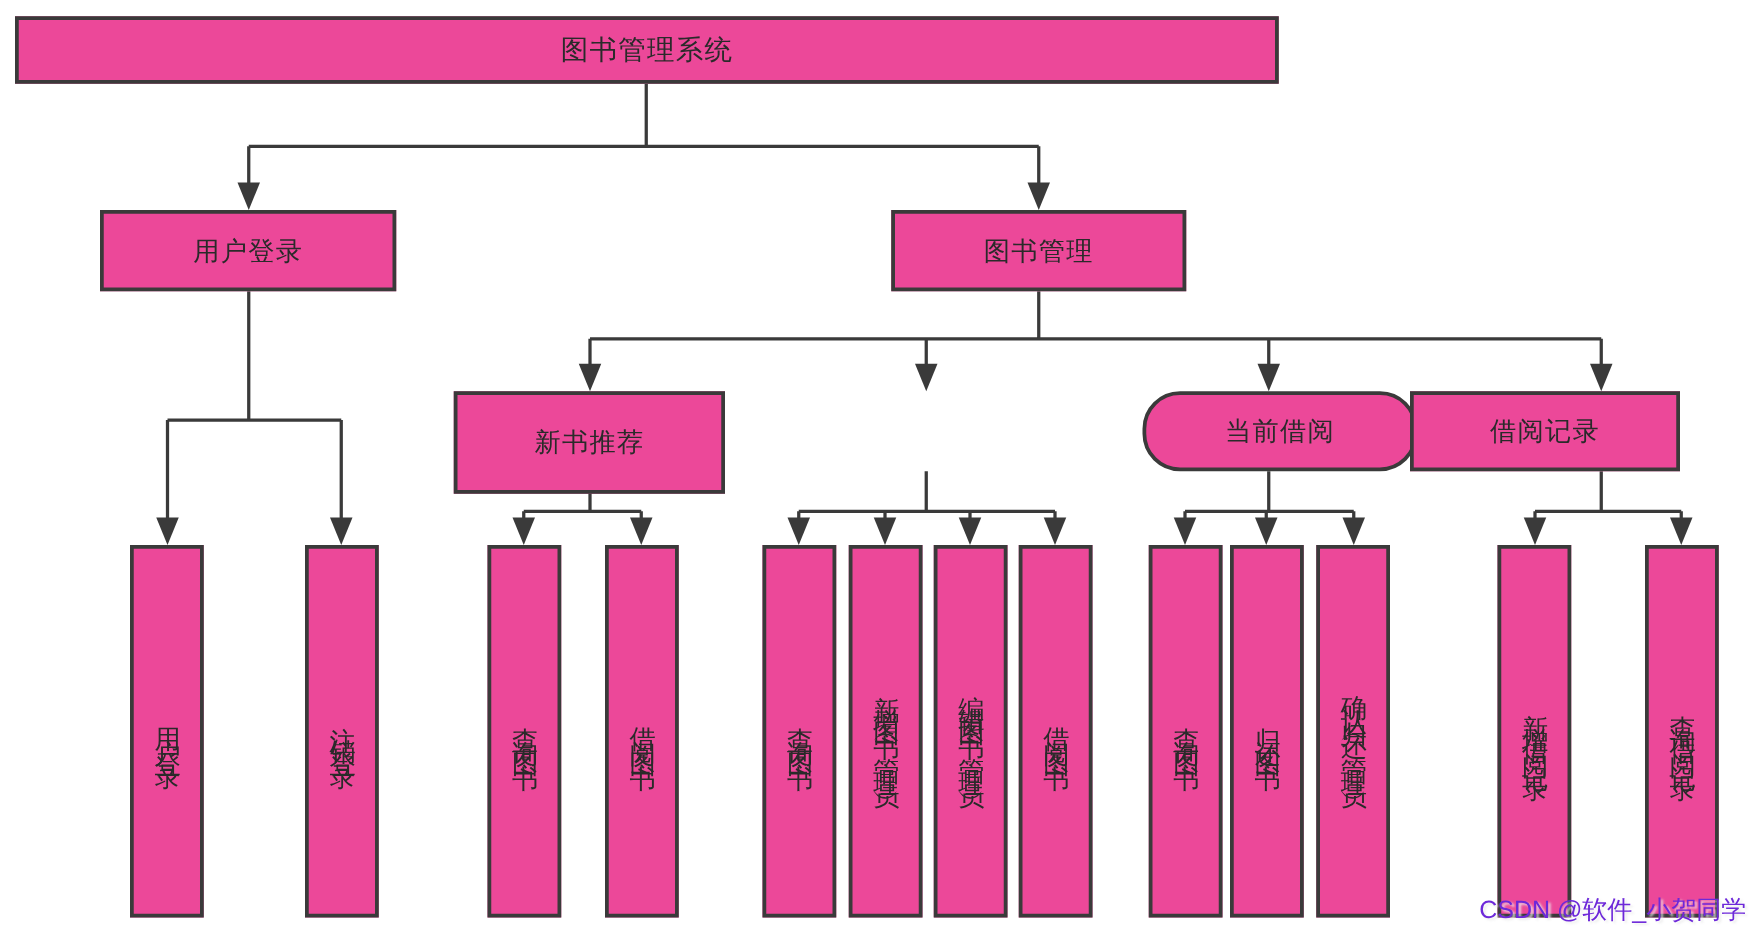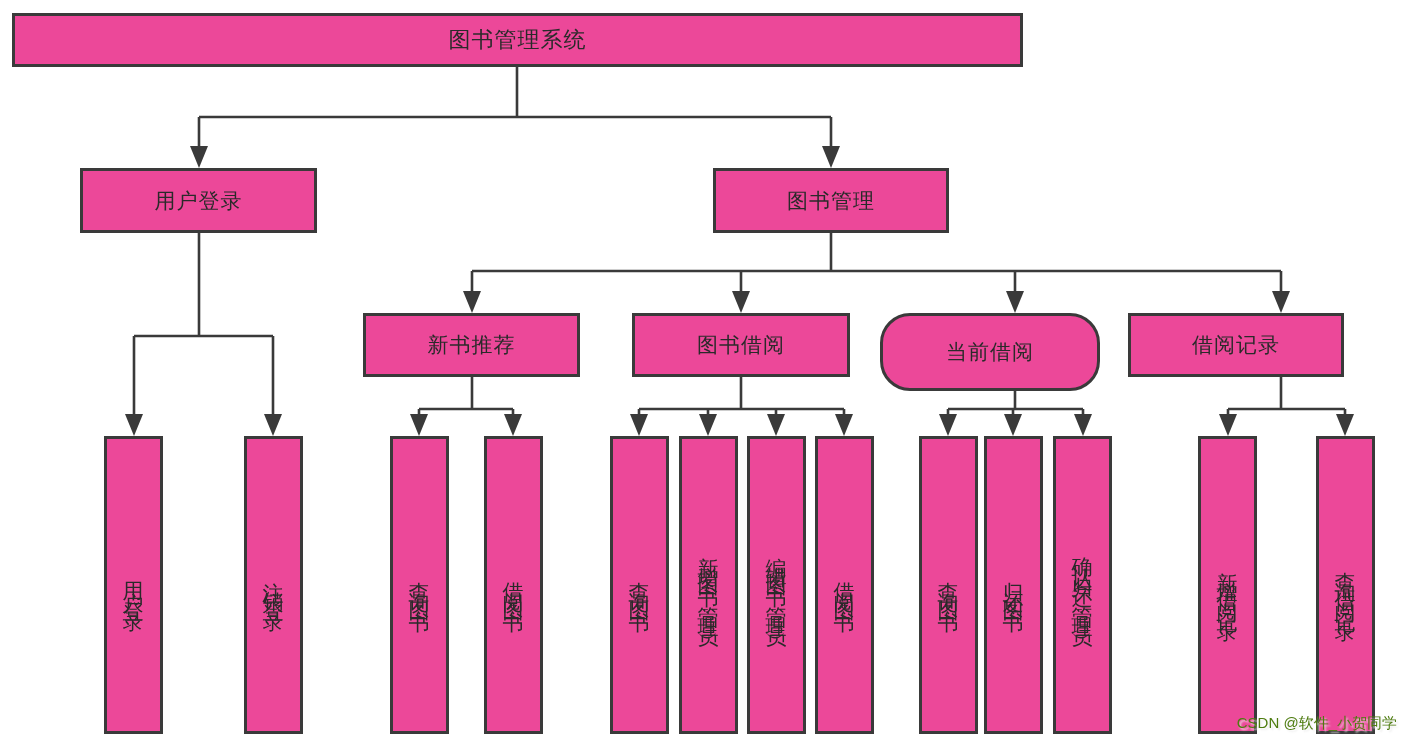--- a/index.html
+++ b/index.html
@@ -40,22 +40,22 @@
     text-orientation: mixed;
     font-size: 21px;
     letter-spacing: 10px;
     line-height: 1;
   }
   .watermark {
     position: absolute;
     right: 8px;
     top: 714px;
     z-index: 5;
-    font-size: 15px;
-    color: #4d7c0f;
+    font-size: 20px;
+    color: #6d28d9;
     text-shadow: 2px 2px 2px rgba(235,235,235,0.95);
     white-space: nowrap;
   }
 </style>
 </head>
 <body>
 
 <div class="stage">
 
   <svg class="wires" viewBox="0 0 1405 747" xmlns="http://www.w3.org/2000/svg">
@@ -102,27 +102,24 @@
     <span>图书管理系统</span>
   </div>
 
   <div class="node h" style="left:80px; top:168px; width:237px; height:65px;">
     <span>用户登录</span>
   </div>
   <div class="node h" style="left:713px; top:168px; width:236px; height:65px;">
     <span>图书管理</span>
   </div>
 
-  <div class="node h" style="left:363px; top:313px; width:217px; height:64px;">
+  <div class="node h" style="left:363px; top:313px; width:217px; height:82px;">
     <span>新书推荐</span>
   </div>
-  <div class="node h" style="left:632px; top:313px; width:218px; height:64px;">
-    <span>图书借阅</span>
-  </div>
-  <div class="node h" style="left:880px; top:313px; width:220px; height:78px;border-radius:30px;">
+  <div class="node h" style="left:914px; top:313px; width:220px; height:64px;border-radius:30px;">
     <span>当前借阅</span>
   </div>
   <div class="node h" style="left:1128px; top:313px; width:216px; height:64px;">
     <span>借阅记录</span>
   </div>
 
   <div class="node v" style="left:104px;">
     <span>用户登录</span>
   </div>
   <div class="node v" style="left:244px;">

